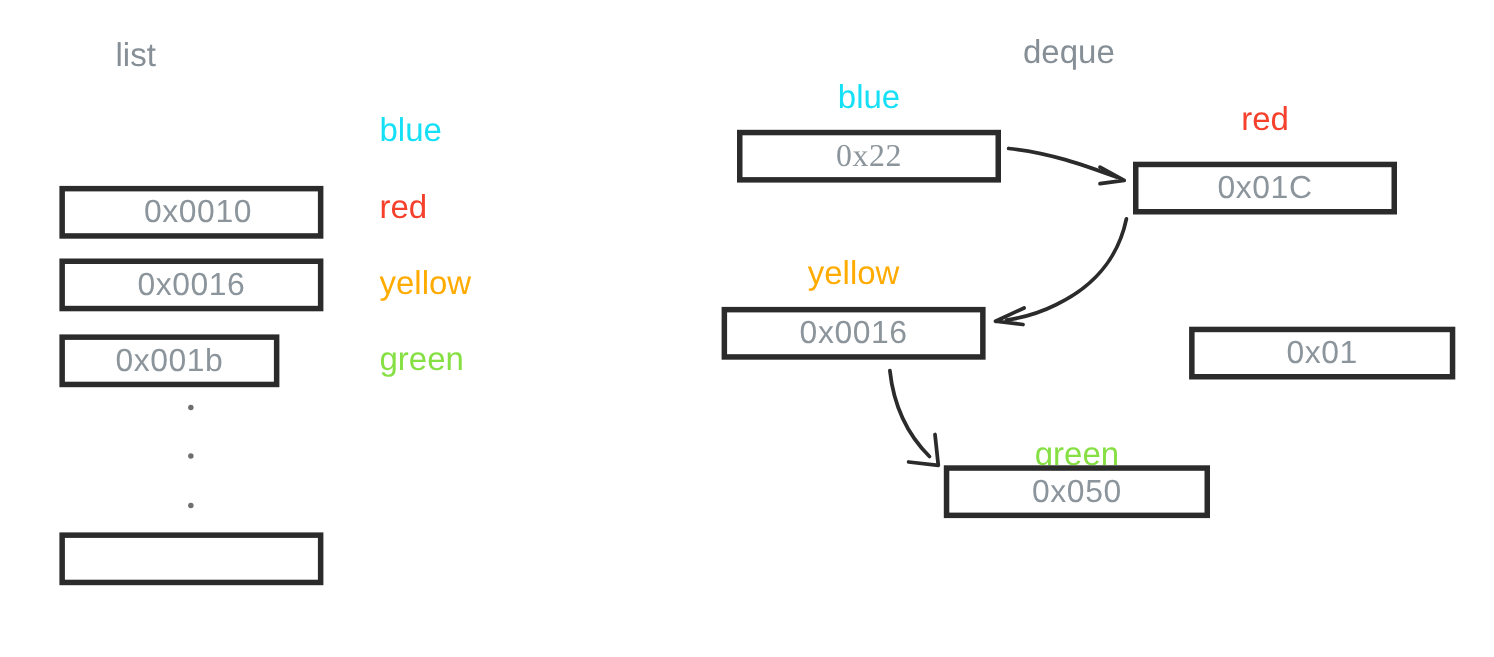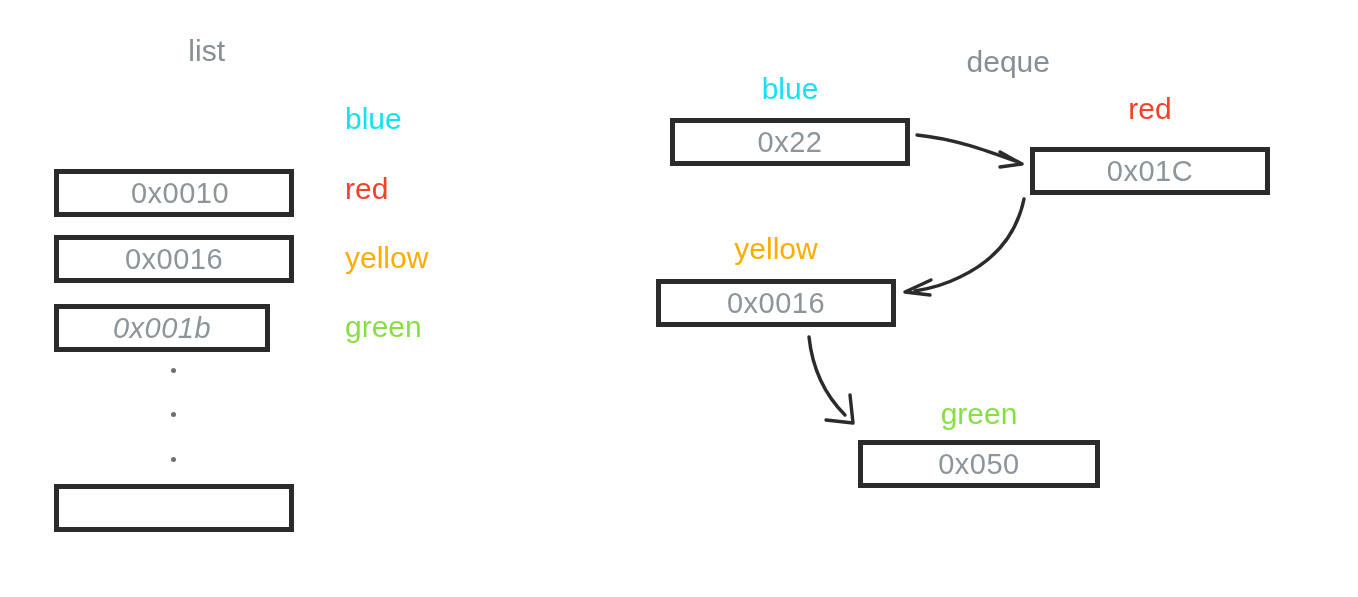--- a/index.html
+++ b/index.html
@@ -16,21 +16,21 @@
     overflow: hidden;
   }
   .abs { position: absolute; }
 
   
   .section-title {
     color: #868e96;
     font-size: 30px;
     line-height: 1;
     white-space: nowrap;
-    text-align: right;
+    text-align: left;
   }
 
   
   .cell {
     box-sizing: border-box;
     border: 5px solid #2b2b2b;
     background: #ffffff;
     display: flex;
     align-items: center;
     justify-content: center;
@@ -81,53 +81,56 @@
   <div class="cell abs" style="left:54px; top:169px; width:240px; height:48px;padding-left:12px;">
     <span class="cell-value">0x0010</span>
   </div>
   <div class="color-label abs" style="left: 345px; top: 174px; color: rgb(245, 64, 44);">red</div>
 
   <div class="cell abs" style="left:54px; top:235px; width:240px; height:48px;">
     <span class="cell-value">0x0016</span>
   </div>
   <div class="color-label abs" style="left: 345px; top: 243px; color: rgb(255, 171, 0);">yellow</div>
 
-  <div class="cell abs" style="left:54px; top:304px; width:216px; height:48px;font-style:italic;">
+  <div class="cell abs" style="left:54px; top:304px; width:200px; height:48px;">
     <span class="cell-value">0x001b</span>
   </div>
   <div class="color-label abs" style="left: 345px; top: 312px; color: rgb(134, 224, 67);">green</div>
 
   <div class="dot abs" style="left:171px; top:368px;"></div>
   <div class="dot abs" style="left:171px; top:412px;"></div>
   <div class="dot abs" style="left:171px; top:457px;"></div>
 
   <div class="cell abs" style="left:54px; top:484px; width:240px; height:48px;">
     <span class="cell-value"></span>
   </div>
 
-  <div class="section-title abs" style="left:930px; top:33px; width:120px;margin-top:14px;">deque</div>
+  <div class="section-title abs" style="left:930px; top:33px; width:120px;">deque</div>
 
   <div class="color-label center abs" style="left: 670px; top: 74px; width: 240px; color: rgb(22, 224, 245);">blue</div>
-  <div class="cell abs" style="left:670px; top:118px; width:240px; height:48px;">
+  <div class="cell abs" style="left:670px; top:118px; width:240px; height:48px;font-family:Liberation Serif, serif;">
     <span class="cell-value">0x22</span>
   </div>
 
   <div class="color-label center abs" style="left: 1030px; top: 94px; width: 240px; color: rgb(245, 64, 44);">red</div>
   <div class="cell abs" style="left:1030px; top:137px; width:240px; height:48px;margin-top:10px;">
     <span class="cell-value">0x01C</span>
   </div>
 
   <div class="color-label center abs" style="left: 656px; top: 234px; width: 240px; color: rgb(255, 171, 0);">yellow</div>
   <div class="cell abs" style="left:656px; top:279px; width:240px; height:48px;">
     <span class="cell-value">0x0016</span>
   </div>
 
+  <div class="cell abs" style="left:1081px; top:297px; width:242px; height:48px;">
+    <span class="cell-value">0x01</span>
+  </div>
 
   <div class="color-label center abs" style="left: 858px; top: 399px; width: 242px; color: rgb(134, 224, 67);">green</div>
-  <div class="cell abs" style="left:858px; top:440px; width:242px; height:48px;">
+  <div class="cell abs" style="left:858px; top:423px; width:242px; height:48px;">
     <span class="cell-value">0x050</span>
   </div>
 
   <svg class="arrow-layer" viewBox="0 0 1358 597" xmlns="http://www.w3.org/2000/svg">
 
     <g>
       <path d="M 917 135 C 955 139, 985 150, 1015 161" fill="none" stroke="#2b2b2b" stroke-width="3.4" stroke-linecap="round"></path>
       <path d="M 1022 164 L 1000 152 M 1022 164 L 1000 167" fill="none" stroke="#2b2b2b" stroke-width="3.4" stroke-linecap="round" stroke-linejoin="round"></path>
     </g>
 

